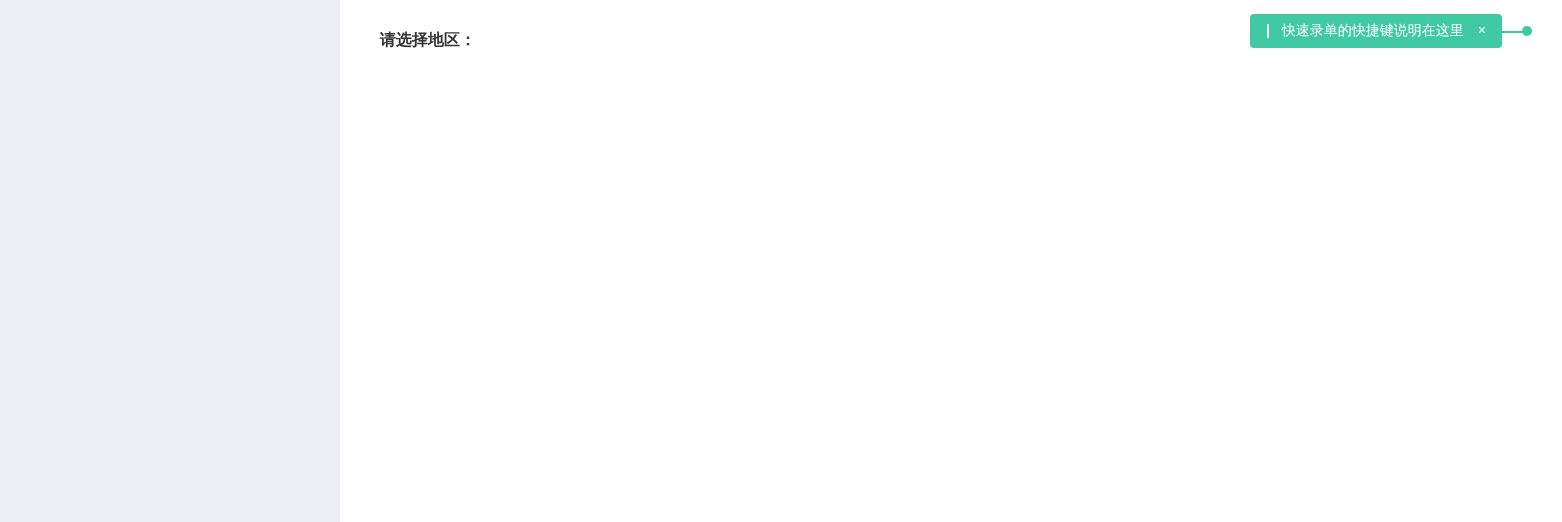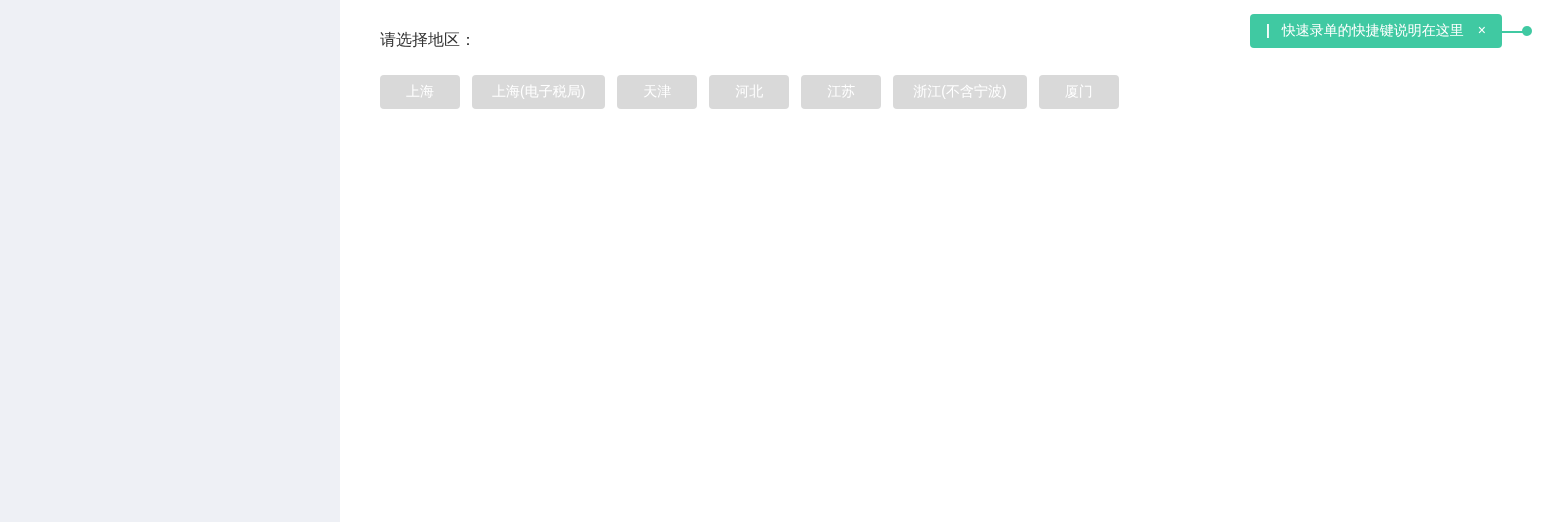--- a/index.html
+++ b/index.html
@@ -32,21 +32,21 @@
       top: 0;
       right: 0;
       height: 522px;
       background: #ffffff;
       padding: 30px 40px;
     }
 
     .page-title {
       font-size: 16px;
       color: #333;
-      font-weight: normal;
+      font-weight: bold;
       margin-bottom: 24px;
     }
 
     .region-buttons {
       display: flex;
       flex-wrap: wrap;
       gap: 12px;
     }
 
     .region-btn {
@@ -130,30 +130,20 @@
   </style>
 </head>
 <body>
 
 <div class="left-sidebar"></div>
 
 <div class="main-content">
   <div class="page-title">请选择地区：</div>
 
   <div class="region-buttons">
-    <div class="row-1">
-
-    <button class="region-btn">上海</button>
-        <button class="region-btn">上海(电子税局)</button>
-        <button class="region-btn">天津</button>
-        <button class="region-btn">河北</button>
-        <button class="region-btn">江苏</button>
-        <button class="region-btn">浙江(不含宁波)</button>
-        <button class="region-btn">厦门</button>
-      </div>
   </div>
 </div>
 
 <div class="tooltip-banner">
   <span>快速录单的快捷键说明在这里</span>
   <button class="tooltip-close">×</button>
 </div>
 <div class="tooltip-line"></div>
 <div class="tooltip-dot"></div>
 

